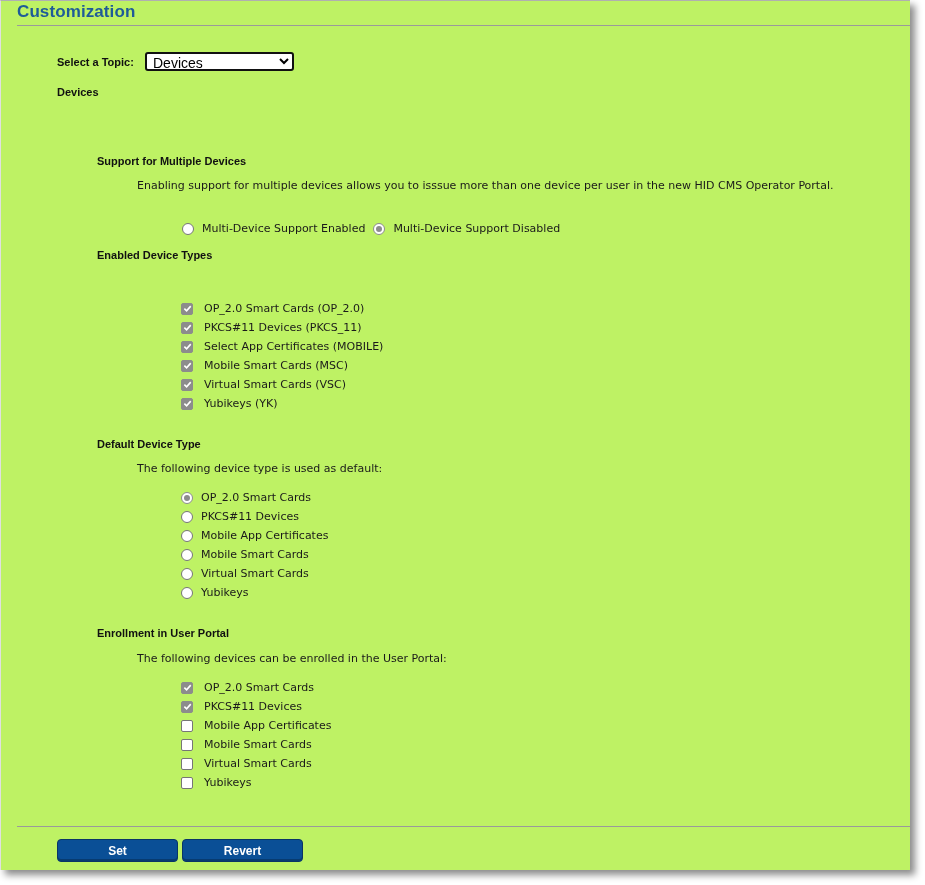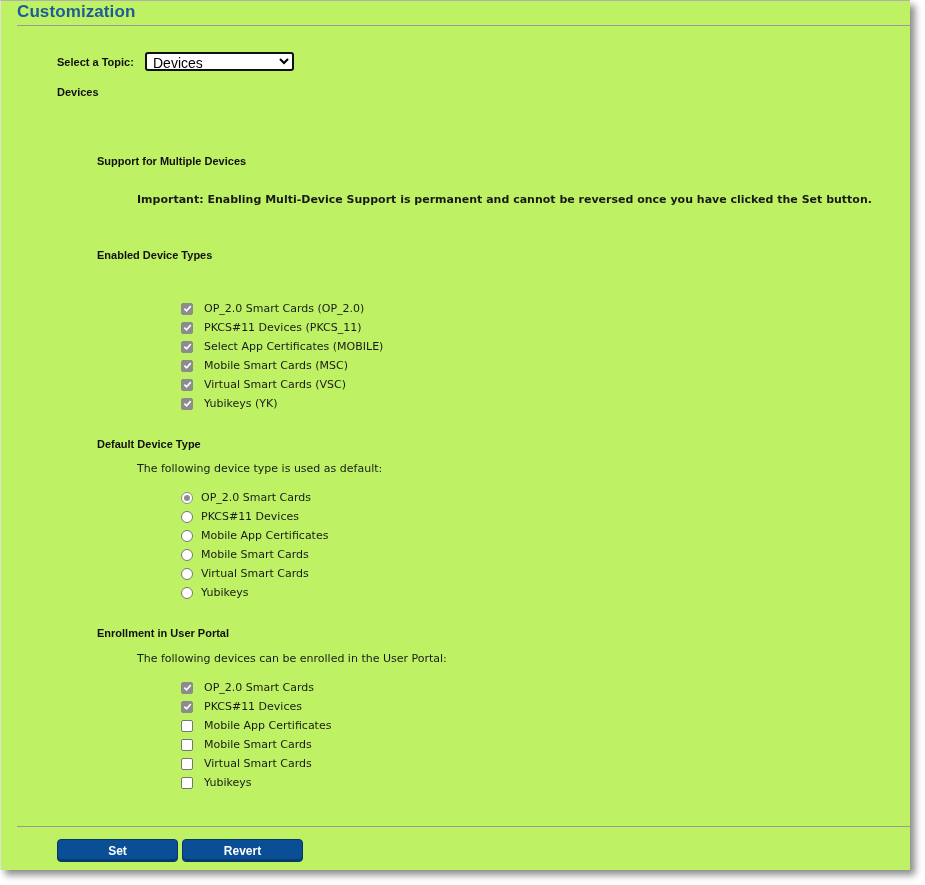--- a/index.html
+++ b/index.html
@@ -55,21 +55,31 @@
   <div class="title-rule"></div>
 
   <div class="bold-label" style="left:56px; top:55px;">Select a Topic:</div>
   <select class="topic">
     <option>Devices</option>
   </select>
 
   <div class="bold-label" style="left:56px; top:85px;">Devices</div>
 
   <div class="bold-label" style="left:96px; top:154px;">Support for Multiple Devices</div>
-  <div class="txt" style="left:136px; top:192px;"><b>Important: Enabling Multi-Device Support is permanent and cannot be reversed once you have clicked the Set button.</b></div>
+  <div class="txt" style="left:136px; top:178px;">Enabling support for multiple devices allows you to isssue more than one device per user in the new HID CMS Operator Portal.</div>
+  <div class="row" style="left:181px; top:221px;">
+    <label class="row" style="position:static;">
+      <span class="rb"></span>
+      <span>Multi-Device Support Enabled</span>
+    </label>
+    <label class="row" style="position:static; margin-left:8px;">
+      <span class="rb on"></span>
+      <span>Multi-Device Support Disabled</span>
+    </label>
+  </div>
 
   <div class="bold-label" style="left:96px; top:248px;">Enabled Device Types</div>
   <div id="enabled-list">
       <label class="row" style="left: 180px; top: 301px;">
         <span class="cb on">
           <svg viewBox="0 0 10 10">
             <path d="M1.5 5.2 L4 7.6 L8.6 2.4" stroke="#fff" stroke-width="1.8" fill="none"></path>
           </svg>
         </span>
         <span>OP_2.0 Smart Cards (OP_2.0)</span>

